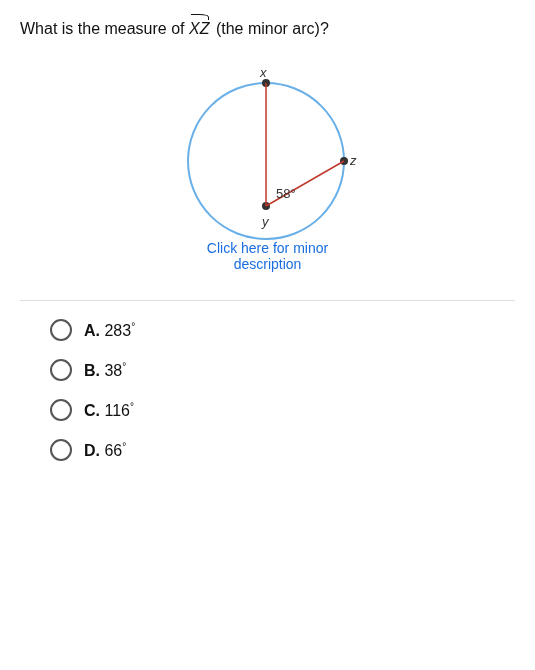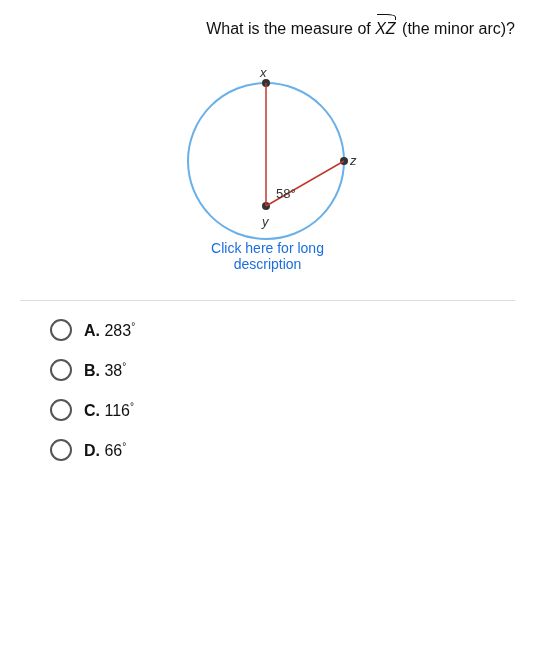--- a/index.html
+++ b/index.html
@@ -16,21 +16,20 @@
     .page {
       width: 535px;
       height: 670px;
       padding: 18px 20px;
     }
 
     .question {
       font-size: 16px;
       margin-bottom: 16px;
       line-height: 1.4;
-      text-align: right;
     }
 
     .arc-over {
       position: relative;
       display: inline-block;
       margin-right: 2px;
     }
 
     .arc-over .arc-line {
       display: block;
@@ -146,21 +145,21 @@
         <line x1="108" y1="140" x2="186" y2="95" stroke="#c0392b" stroke-width="1.5"></line>
 
         <text x="118" y="132" font-size="13" fill="#333" font-family="Arial">58°</text>
 
         <text x="102" y="11" font-size="13" fill="#333" font-family="Arial" font-style="italic">x</text>
         <text x="104" y="160" font-size="13" fill="#333" font-family="Arial" font-style="italic">y</text>
         <text x="192" y="99" font-size="13" fill="#333" font-family="Arial" font-style="italic">z</text>
       </svg>
 
       <div class="click-desc">
-        <span>Click here for long</span><br>
+        <span>Click here for minor</span><br>
         <span>description</span>
       </div>
     </div>
   </div>
 
   <hr class="divider">
 
   <div class="options">
 
     <div class="option">

